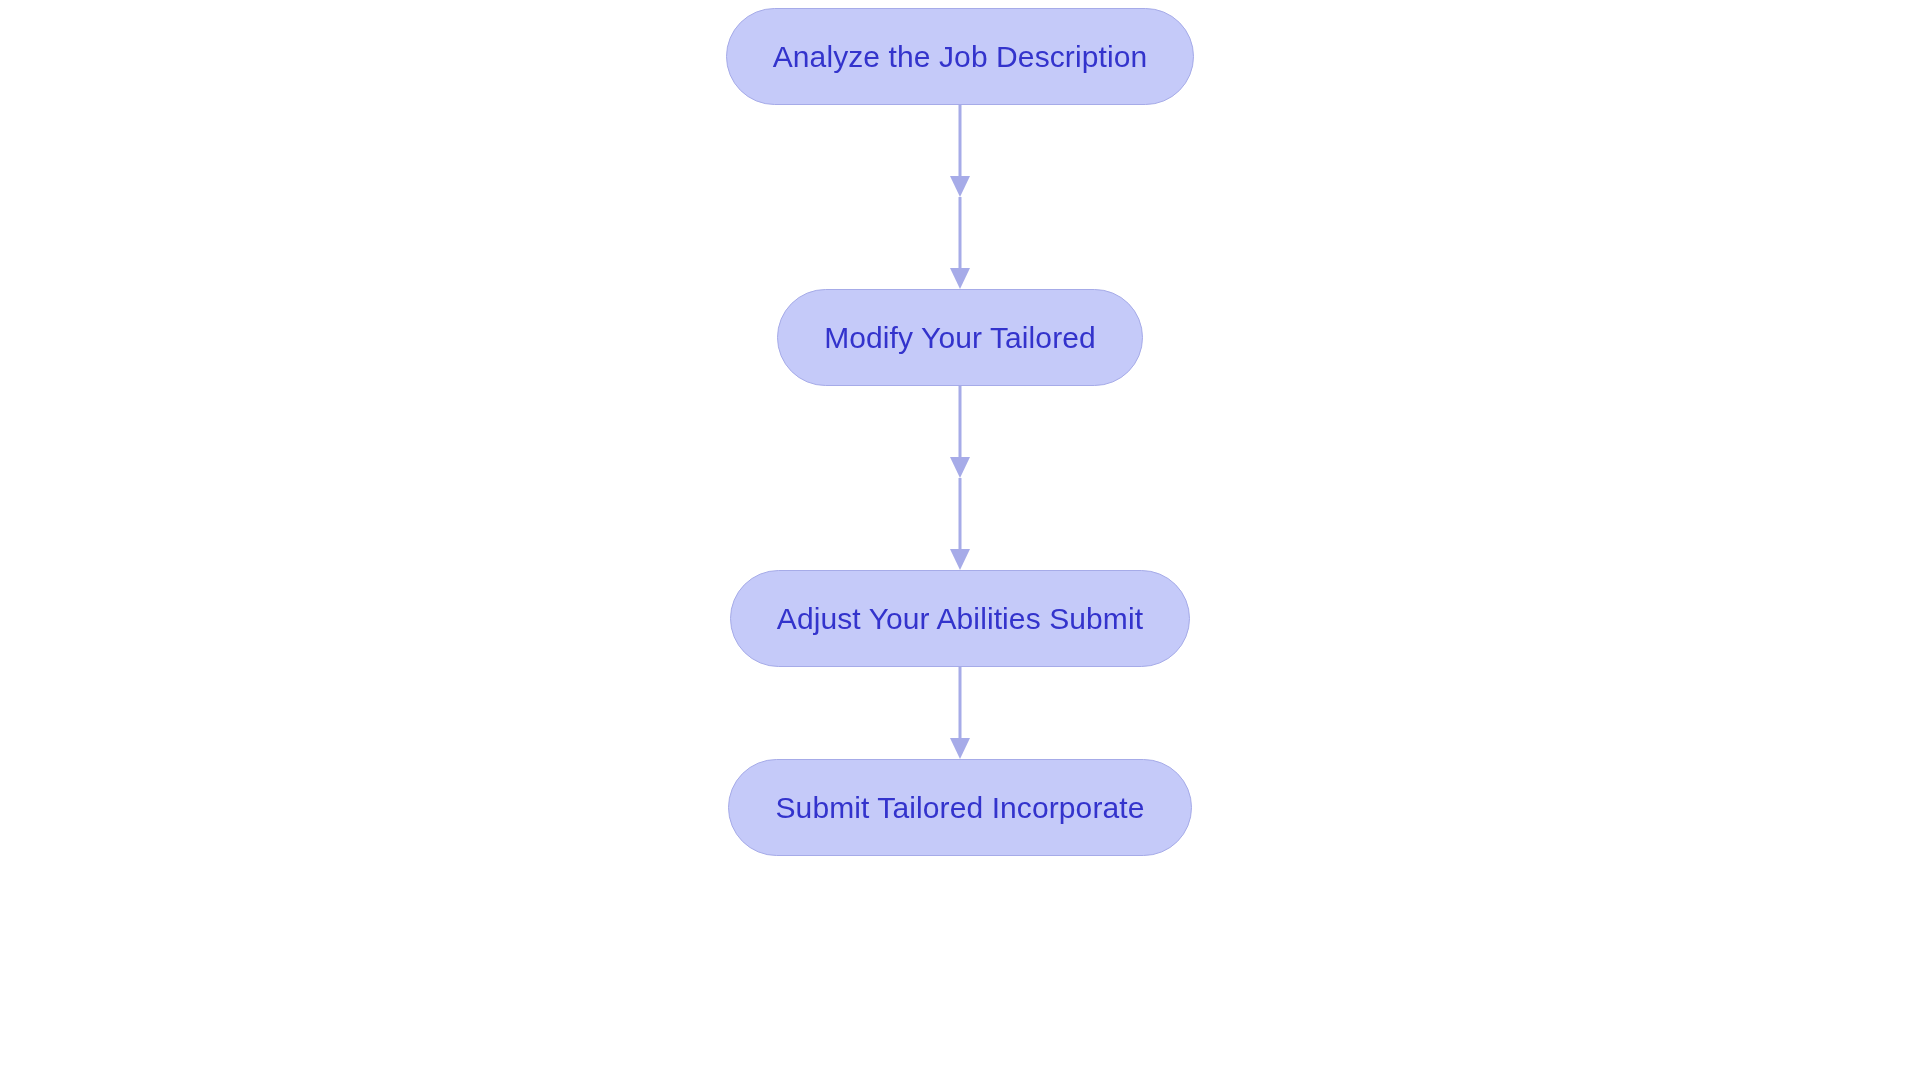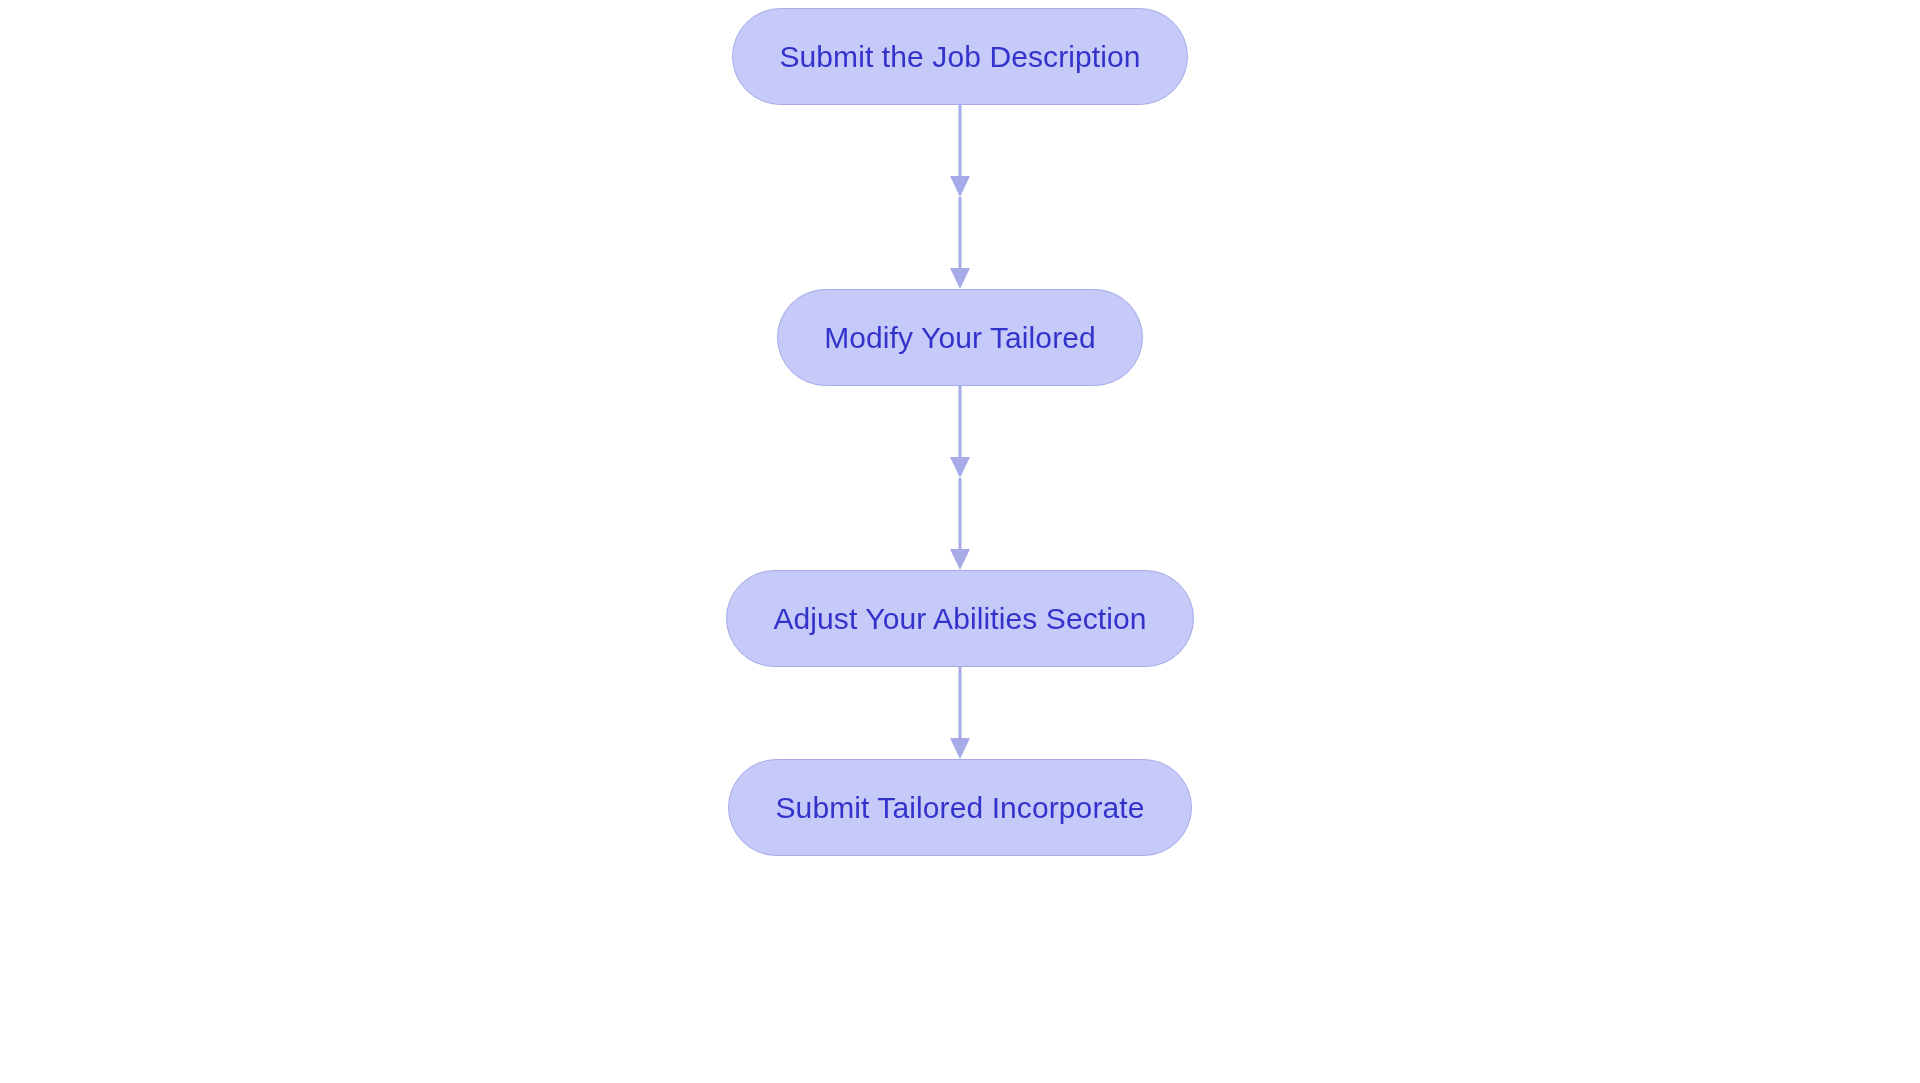--- a/index.html
+++ b/index.html
@@ -96,21 +96,21 @@
 </style>
 </head>
 <body>
 
 <div id="flowchart-canvas">
   <div class="flow-column">
 
     <div class="flow-spacer-top"></div>
 
     <div class="flow-node">
-      <span class="flow-node-label">Submit the Job Description</span>
+      <span class="flow-node-label">Analyze the Job Description</span>
     </div>
 
     <div class="flow-connector">
       <div class="flow-connector-line"></div>
       <div class="flow-connector-arrowhead"></div>
     </div>
 
 
     <div class="flow-connector">
       <div class="flow-connector-line"></div>
@@ -126,21 +126,21 @@
       <div class="flow-connector-arrowhead"></div>
     </div>
 
 
     <div class="flow-connector">
       <div class="flow-connector-line"></div>
       <div class="flow-connector-arrowhead"></div>
     </div>
 
     <div class="flow-node">
-      <span class="flow-node-label">Adjust Your Abilities Section</span>
+      <span class="flow-node-label">Adjust Your Abilities Submit</span>
     </div>
 
     <div class="flow-connector">
       <div class="flow-connector-line"></div>
       <div class="flow-connector-arrowhead"></div>
     </div>
 
     <div class="flow-node">
       <span class="flow-node-label">Submit Tailored Incorporate</span>
     </div>

